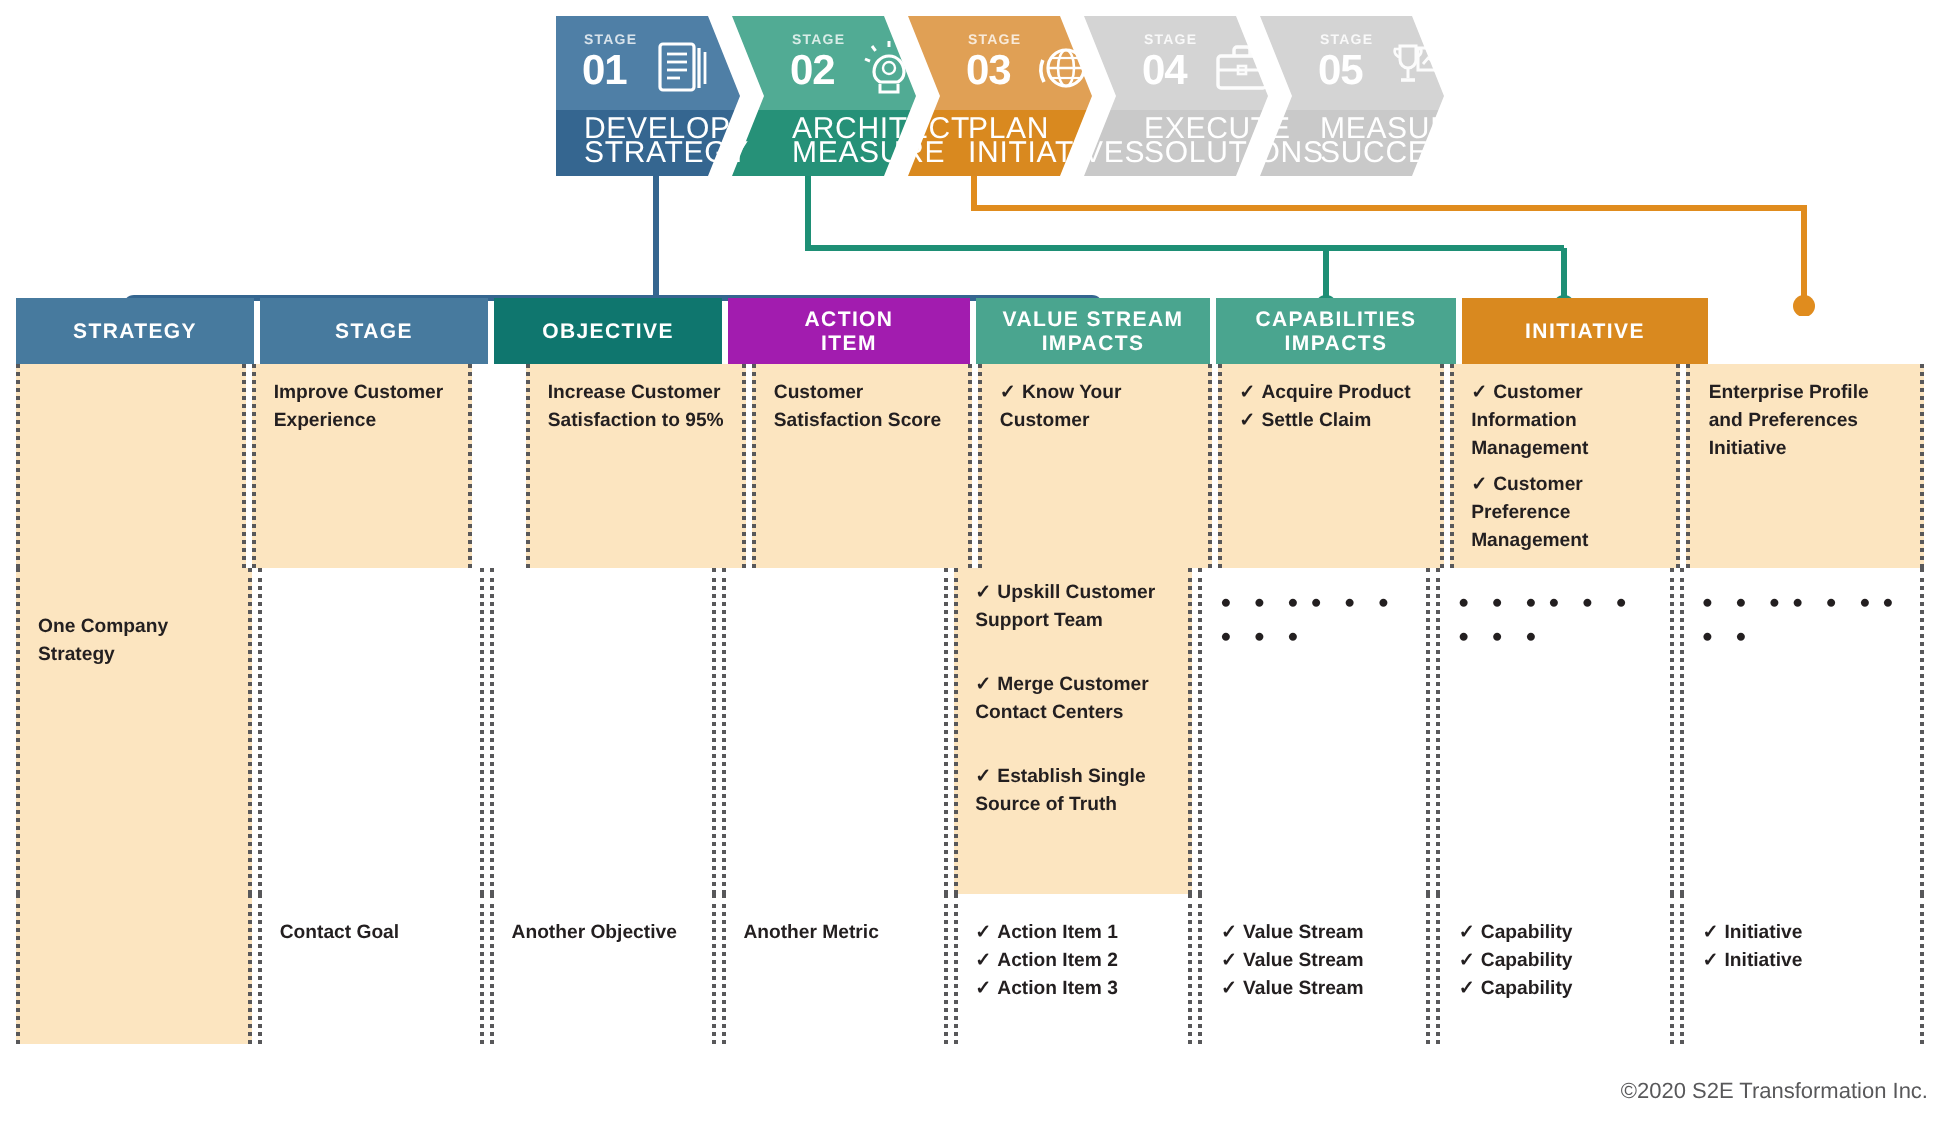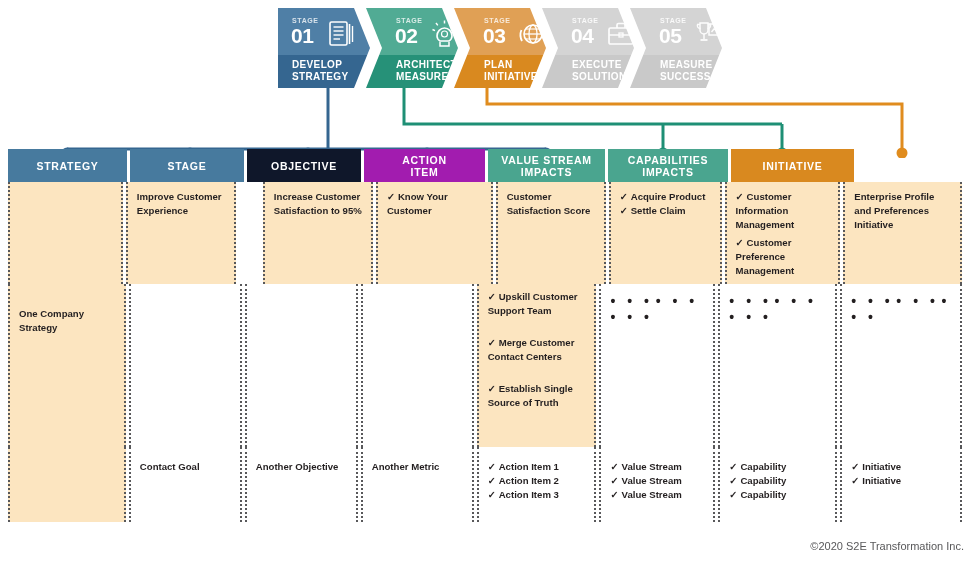--- a/index.html
+++ b/index.html
@@ -35,21 +35,21 @@
   .chev .stage-num{
     position:absolute;left:13px;top:16px;
     font-size:21px;font-weight:700;color:#ffffff;letter-spacing:-.5px;
   }
   .chev .stage-ico{
     position:absolute;right:14px;top:12px;
     width:30px;height:28px;
   }
   .chev .stage-title{
     position:absolute;left:14px;top:51px;
-    font-size:10px;font-weight:700;line-height:11.5px;
+    font-size:15px;font-weight:400;line-height:11.5px;
     color:#ffffff;letter-spacing:.35px;white-space:pre-line;
   }
   
   #connectors{position:absolute;left:0;top:80px;width:978px;height:78px;}
   
   #matrix{
     position:absolute;left:8px;top:149px;
     width:954px;
   }
   .hdr-row{display:flex;}
@@ -219,43 +219,43 @@
     <path d="M487,0 L487,24 L902,24 L902,73" fill="none"></path>
     <circle cx="902" cy="73" r="5.5" stroke="none"></circle>
   </g>
 </svg>
 
 <div id="matrix">
 
   <div class="hdr-row">
     <div class="hdr" style="width:119px;background:#477a9e;">STRATEGY</div>
     <div class="hdr" style="width:114px;background:#477a9e;">STAGE</div>
-    <div class="hdr" style="width:114px;background:#0f172a;">OBJECTIVE</div>
+    <div class="hdr" style="width:114px;background:#0f766e;">OBJECTIVE</div>
     <div class="hdr" style="width:121px;background:#a21caf;">ACTION
 ITEM</div>
     <div class="hdr" style="width:117px;background:#4aa58f;">VALUE STREAM
 IMPACTS</div>
     <div class="hdr" style="width:120px;background:#4aa58f;">CAPABILITIES
 IMPACTS</div>
     <div class="hdr" style="width:123px;background:#d9891f;">INITIATIVE</div>
   </div>
 
   <div class="body-row">
     <div class="cell beige" style="width:119px;height:102px;"></div>
     <div class="cell beige" style="width:114px;height:102px;">
       <span class="li">Improve Customer Experience</span>
     </div>
     <div class="cell beige" style="width:114px;height:102px;margin-left:24px;">
       <span class="li">Increase Customer Satisfaction to 95%</span>
     </div>
+    <div class="cell beige" style="width:114px;height:102px;">
+      <span class="li">Customer Satisfaction Score</span>
+    </div>
     <div class="cell beige" style="width:121px;height:102px;">
       <span class="li"><span class="chk">✓</span><span>Know Your Customer</span></span>
-    </div>
-    <div class="cell beige" style="width:114px;height:102px;">
-      <span class="li">Customer Satisfaction Score</span>
     </div>
     <div class="cell beige" style="width:117px;height:102px;">
       <span class="li"><span class="chk">✓</span><span>Acquire Product</span></span>
       <span class="li"><span class="chk">✓</span><span>Settle Claim</span></span>
     </div>
     <div class="cell beige" style="width:120px;height:102px;">
       <span class="li"><span class="chk">✓</span><span>Customer Information Management</span></span>
       <span class="li" style="margin-top:4px"><span class="chk">✓</span><span>Customer Preference Management</span></span>
     </div>
     <div class="cell beige" style="width:123px;height:102px;">

